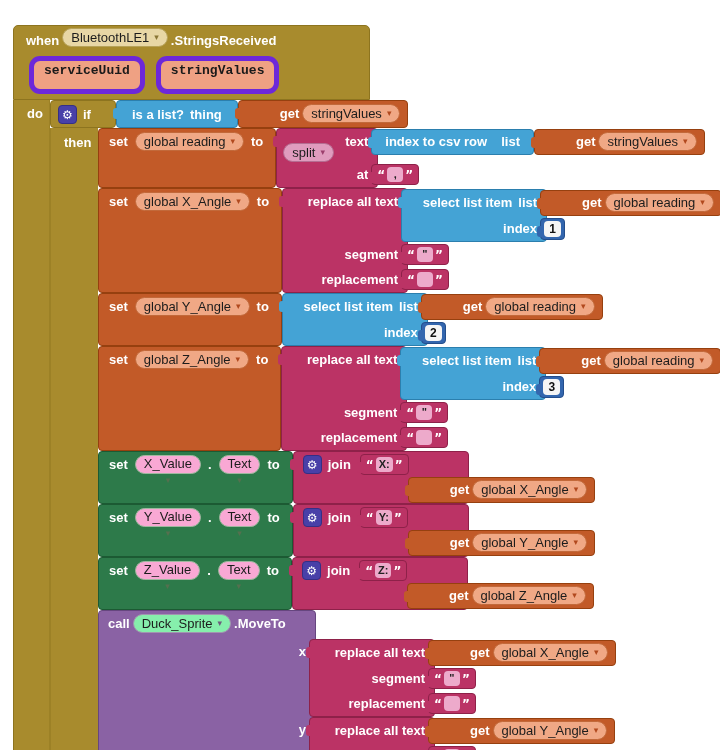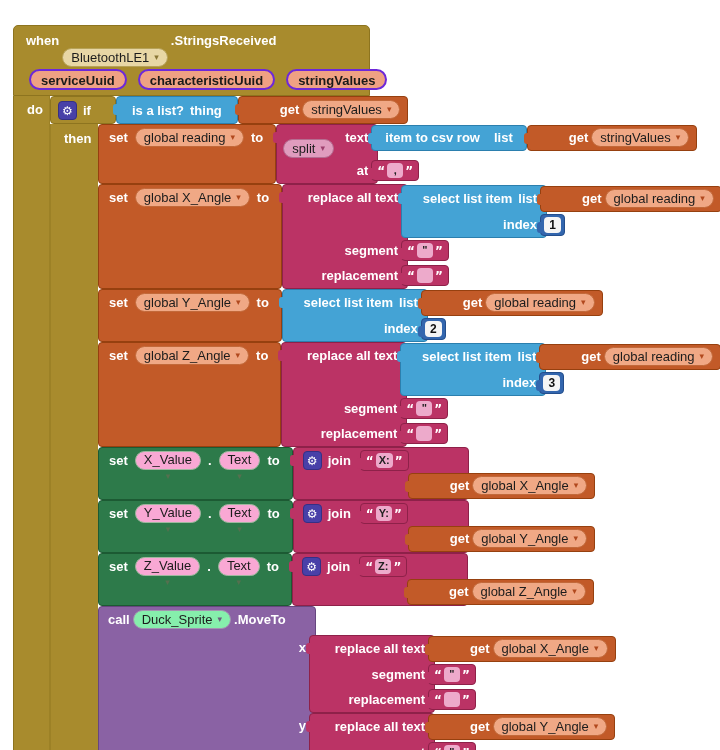--- a/index.html
+++ b/index.html
@@ -65,24 +65,24 @@
   .w-call    { width:218px; }
   .join-indent { margin-left:108px; }
 
   .head { display:flex; align-items:flex-start; padding:0 9px 0 7px; gap:4px; }
   .stmt  { display:flex; align-items:stretch; }
   .stmts { display:flex; flex-direction:column; align-items:flex-start; }
 
   
   .when-top { width:357px; border-radius:5px 5px 0 0; padding:2px 10px 4px 9px; }
   .wt1 .lbl { line-height:26px; }
-  .wt1 .pill { margin-top:20px; }
+  .wt1 .pill { margin-top:0; }
   .params-row { display:flex; gap:11px; padding:2px 0 1px 6px; }
-  .param-pill { background:#EFA183; border:2px solid #6d28d9; border-radius:11px; height:21px;
-                line-height:19px; padding:0 10px; color:#1a1a1a; font-weight:bold; white-space:nowrap; }
+  .param-pill { background:#EFA183; border:5px solid #6d28d9; border-radius:11px; height:38px;
+                line-height:19px; padding:0 10px; color:#1a1a1a; font-weight:bold; white-space:nowrap;font-family:Liberation Mono, monospace; }
   .when-body { display:flex; align-items:stretch; }
   .do-col   { width:37px; background:#A88B2D; border-left:1px solid #8D741F; border-right:1px solid #9C8126; padding:1px 0 0 10px; }
   .if-block { display:flex; flex-direction:column; align-items:flex-start; }
   .if-row   { display:flex; align-items:flex-start; }
   .if-chip  { width:66px; height:28px; display:flex; align-items:flex-start; padding:0 4px; }
   .if-chip .lbl { line-height:27px; }
   .if-chip .gear { margin-top:4px; }
   .cond { height:28px; display:flex; align-items:flex-start; padding:0 12px; }
   .cond .lbl { line-height:27px; }
   .if-body  { display:flex; align-items:stretch; }
@@ -99,21 +99,20 @@
       <div class="row wt1">
         <span class="lbl">when</span>
         <span class="pill p-khaki">
           <span>BluetoothLE1</span>
           <span class="caret">▾</span>
         </span>
         <span class="lbl">.StringsReceived</span>
       </div>
       <div class="params-row">
         <span class="param-pill">serviceUuid</span>
-        <span class="param-pill">characteristicUuid</span>
         <span class="param-pill">stringValues</span>
       </div>
     </div>
 
     <div class="when-body">
       <div class="do-col">
         <span class="lbl">do</span>
       </div>
 
       <div class="if-block">
@@ -155,21 +154,21 @@
               <div class="blk pink vb w-split plug">
                 <div class="row">
                   <span class="pill p-pink" style="margin-top:14px">
                     <span>split</span>
                     <span class="caret">▾</span>
                   </span>
                   <span class="lbl push">text</span>
                   <div class="hang">
                       <div class="hang-inner">
                     <div class="blk blue vb plug" style="height:26px;flex-direction:row;align-items:flex-start;padding:0 10px">
-                      <span class="lbl" style="line-height:24px">item to csv row</span>
+                      <span class="lbl" style="line-height:24px">index to csv row</span>
                       <span class="lbl" style="line-height:24px;margin-left:8px">list</span>
                     </div>
                     <div class="blk orange getb plug">
                       <span class="lbl">get</span>
                       <span class="pill p-salmon">
                         <span>stringValues</span>
                         <span class="caret">▾</span>
                       </span>
                     </div>
                   </div>

